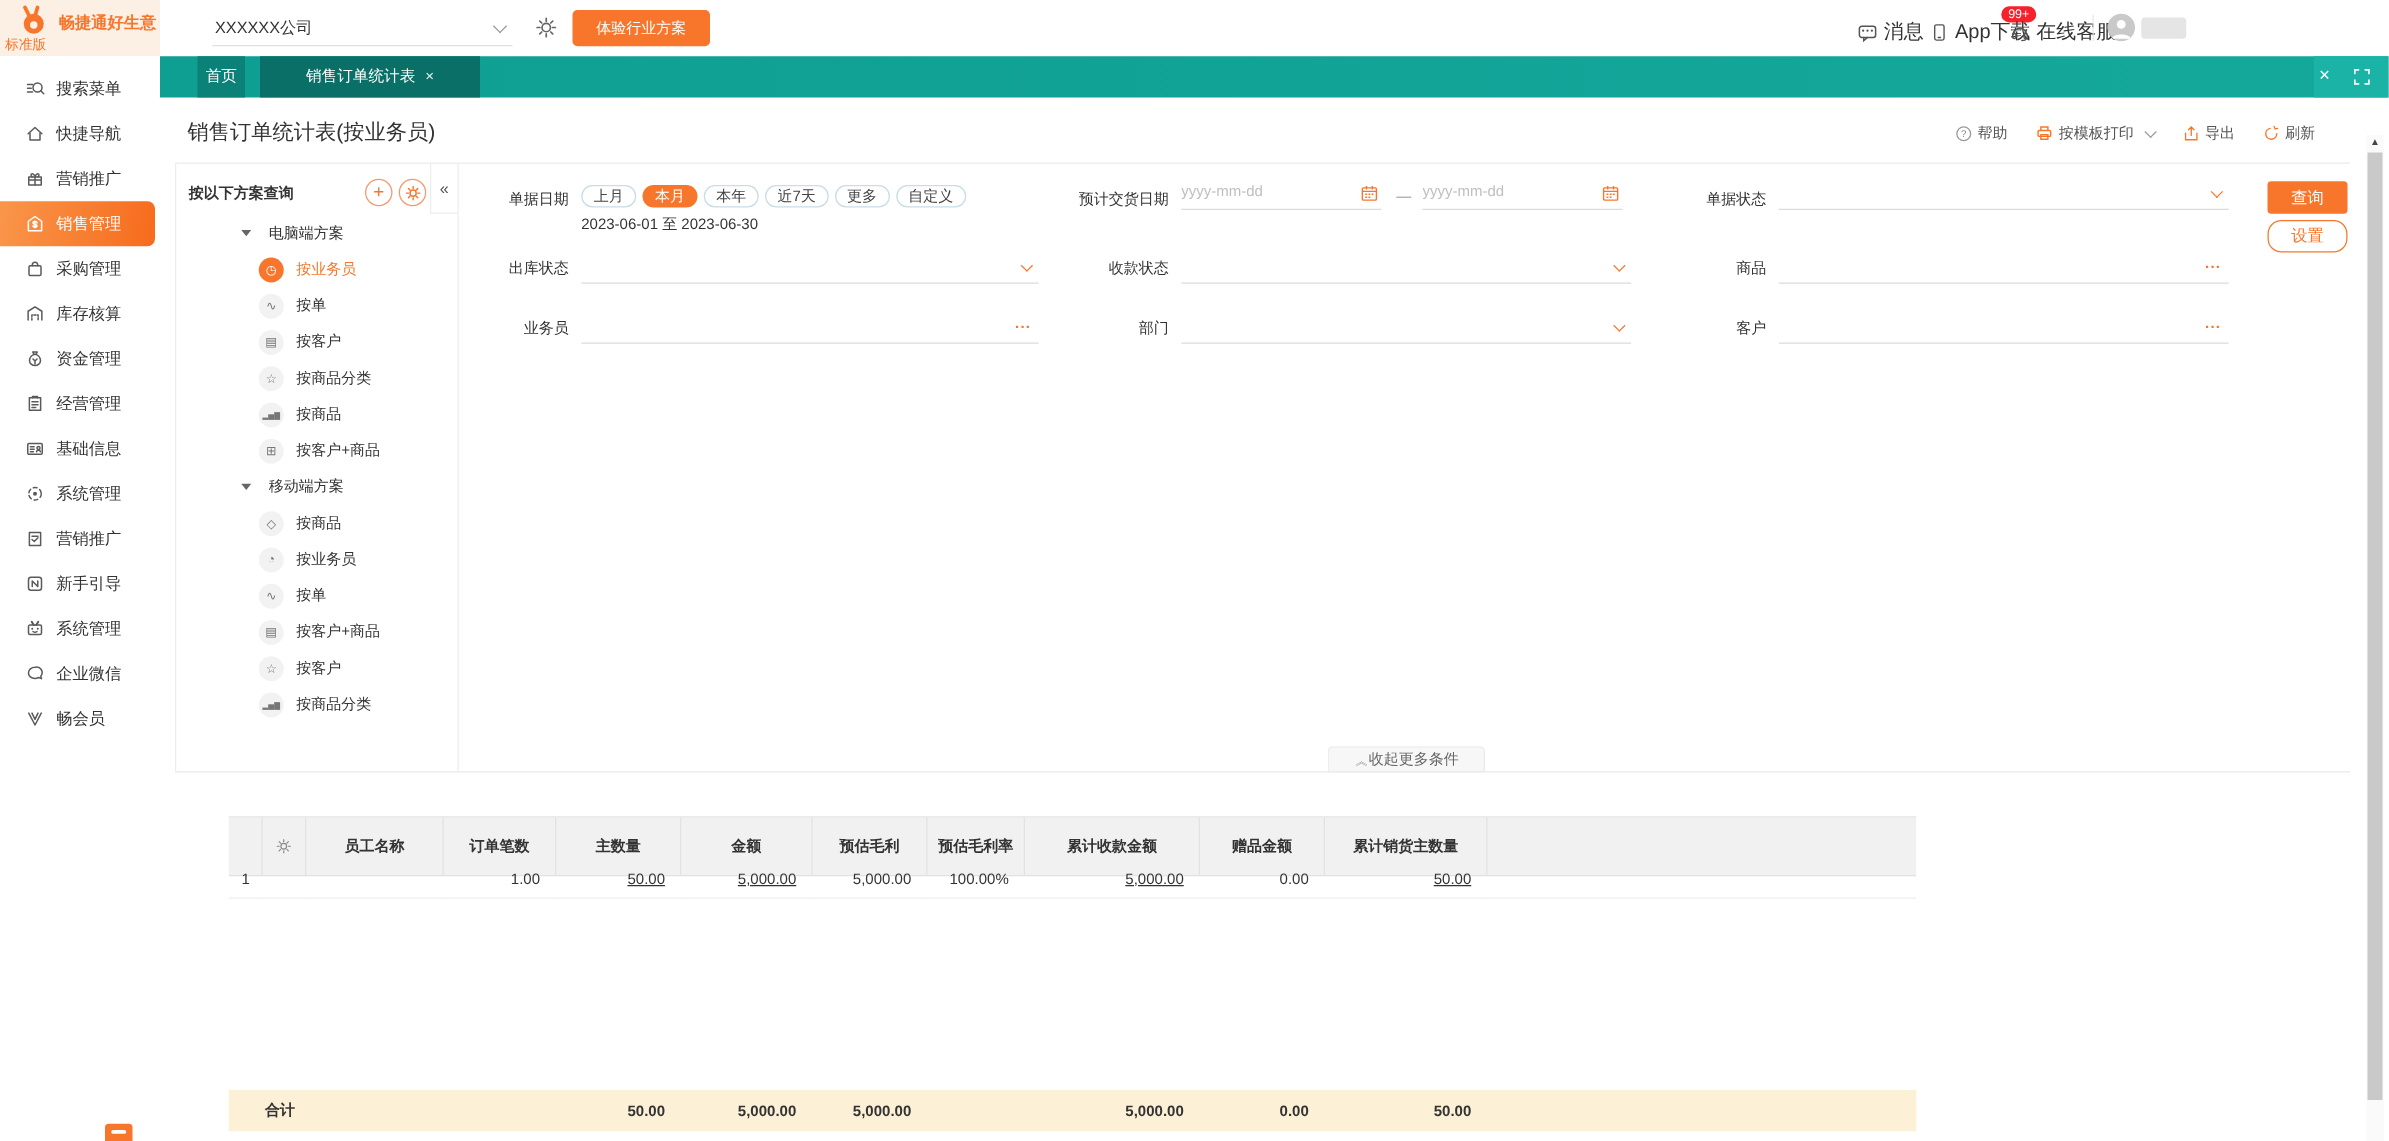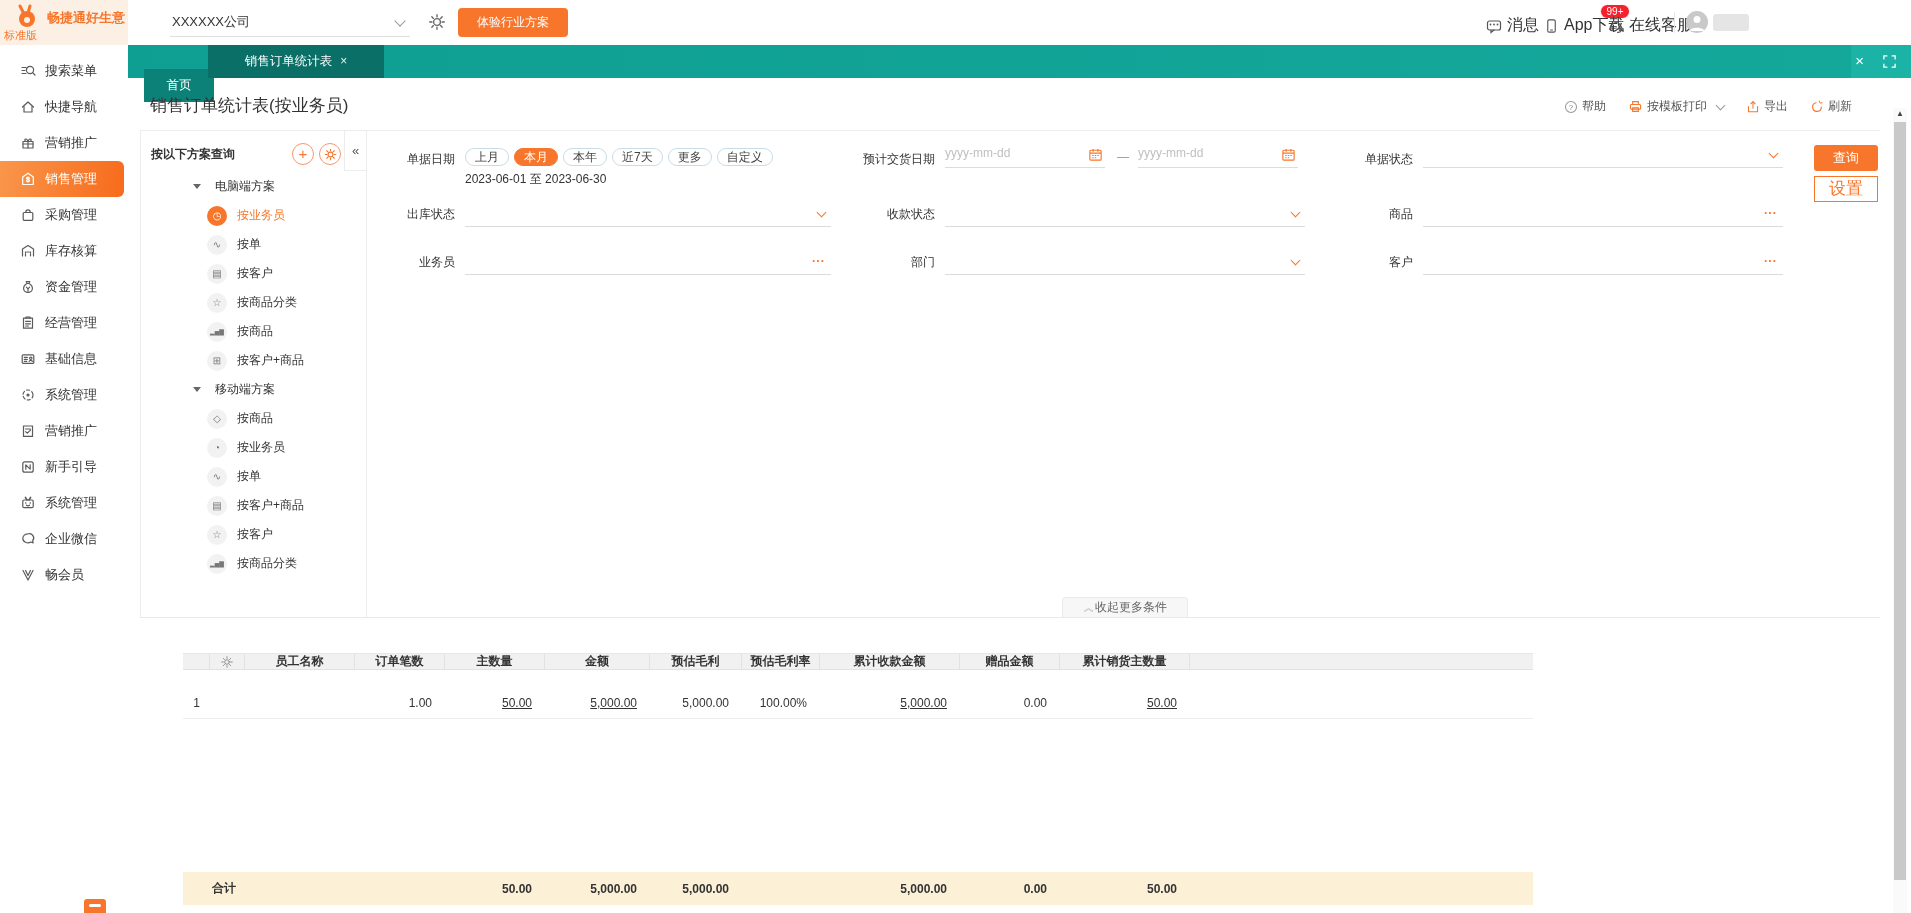--- a/index.html
+++ b/index.html
@@ -31,21 +31,21 @@
   .side-item svg { width:16px; height:16px; stroke:#5a5a5a; fill:none; stroke-width:1.2; stroke-linecap:round; stroke-linejoin:round; }
   .side-item.active { width:124px; background:linear-gradient(100deg,#f9964a,#f76b1c); border-radius:0 6px 6px 0; color:#fff; }
   .side-item.active svg { stroke:#fff; }
   #side-float { position:absolute; left:84px; top:854px; width:22px; height:14px; background:#f7762b; border-radius:3px 3px 0 0; }
   #side-float i { position:absolute; left:5px; top:5px; width:12px; height:3px; background:#fff; border-radius:2px; }
 
   
   #tabbar { position:absolute; left:128px; top:45px; width:1783px; height:33px; background:linear-gradient(90deg,#0f9e92,#14a89b); }
   #tabbar .bright { position:absolute; right:0; top:0; width:60px; height:33px; background:#1ab3a6; }
   .tab { position:absolute; top:0; height:33px; color:#fff; font-size:12.5px; text-align:center; line-height:33px; cursor:pointer; }
-  #tab-home { left:16px; width:70px; background:#0c8177;margin-top:24px; }
+  #tab-home { left:30px; width:38px; background:#0c8177; }
   #tab-report { left:80px; width:176px; background:#0a6f66; }
   #tab-report .close { margin-left:8px; font-size:12px; opacity:.9; }
   #win-close { position:absolute; right:47px; top:7px; color:#fff; font-size:15px; line-height:18px; cursor:pointer; }
   #win-expand { position:absolute; right:14px; top:9px; cursor:pointer; }
 
   
   #title-row { position:absolute; left:140px; top:78px; width:1740px; height:53px; border-bottom:1px solid #ececec; }
   #page-title { position:absolute; left:10px; top:16px; font-size:17px; color:#333; }
   #toolbar { position:absolute; right:28px; top:20px; display:flex; align-items:center; gap:22px; font-size:12px; color:#555; }
   .tool { display:flex; align-items:center; gap:4px; cursor:pointer; }
@@ -74,31 +74,31 @@
   #pills { position:absolute; left:465px; top:148px; display:flex; gap:5px; }
   .pill { height:18px; line-height:16px; padding:0 9px; border:1px solid #c9dde6; border-radius:9px; font-size:12px; color:#444; cursor:pointer; white-space:nowrap; background:#fff; }
   .pill.active { background:#f7762b; border-color:#f7762b; color:#fff; }
   #date-range-text { position:absolute; left:465px; top:171px; font-size:12px; color:#333; }
   .dinp-wrap { position:absolute; height:25px; border-bottom:1px solid #dcdcdc; }
   .dinp { width:120px; border:none; outline:none; background:transparent; font-size:12px; color:#6d28d9; font-family:"Liberation Sans",sans-serif; padding-top:3px; }
   .dinp::placeholder { color:#bfbfbf; }
   .cal-ico { position:absolute; right:2px; top:4px; }
   #range-dash { position:absolute; left:1117px; top:150px; color:#999; font-size:12px; }
   #btn-query { position:absolute; left:1814px; top:145px; width:64px; height:26px; background:#f7762b; border-radius:3px; color:#fff; font-size:13px; text-align:center; line-height:26px; cursor:pointer; }
-  #btn-settings { position:absolute; left:1814px; top:176px; width:64px; height:26px; background:#fff; border:1px solid #f7762b; border-radius:0; color:#f7762b; font-size:17px; text-align:center; line-height:24px; cursor:pointer; }
+  #btn-settings { position:absolute; left:1814px; top:176px; width:64px; height:26px; background:#fff; border:1px solid #f7762b; border-radius:11px; color:#f7762b; font-size:13px; text-align:center; line-height:24px; cursor:pointer; }
   #collapse-more { position:absolute; left:1062px; top:597px; width:126px; height:21px; background:#f7f7f7; border:1px solid #eaeaea; border-bottom:none; border-radius:4px 4px 0 0; font-size:12px; color:#666; text-align:center; line-height:19px; cursor:pointer; }
   #collapse-more .up { display:inline-block; transform:rotate(90deg); font-size:10px; color:#888; margin-right:2px; }
   #section-divider { position:absolute; left:140px; top:617px; width:1740px; height:1px; background:#e9e9e9; }
 
   
   .trow { position:absolute; left:183px; display:flex; }
   .trow > div { flex:none; display:flex; align-items:center; justify-content:center; }
   .c0{width:27px}.c1{width:35px}.c2{width:110px}.c3{width:90px}.c4{width:100px}.c5{width:105px}
   .c6{width:92px}.c7{width:78px}.c8{width:140px}.c9{width:100px}.c10{width:130px}.c11{width:343px}
-  #thead { top:653px; height:17px; background:#f1f1f1; border-top:1px solid #e7e7e7; border-bottom:1px solid #e2e2e2; font-size:12px; font-weight:bold; color:#333; }
+  #thead { top:653px; height:48px; background:#f1f1f1; border-top:1px solid #e7e7e7; border-bottom:1px solid #e2e2e2; font-size:12px; font-weight:bold; color:#333; }
   #thead > div { border-right:1px solid #e2e2e2; height:100%; }
   #thead > div.c11 { border-right:none; }
   #tdata { top:687px; height:32px; font-size:12px; color:#333; }
   #tdata > div { border-bottom:1px solid #ededed; height:100%; }
   .num { justify-content:flex-end !important; padding-right:13px; }
   .lnk { text-decoration:underline; cursor:pointer; }
   #ttotal { top:872px; height:33px; background:#fcf1d7; font-size:12px; font-weight:bold; color:#333; }
   #ttotal .c1 { justify-content:flex-start; padding-left:2px; }
 
   

